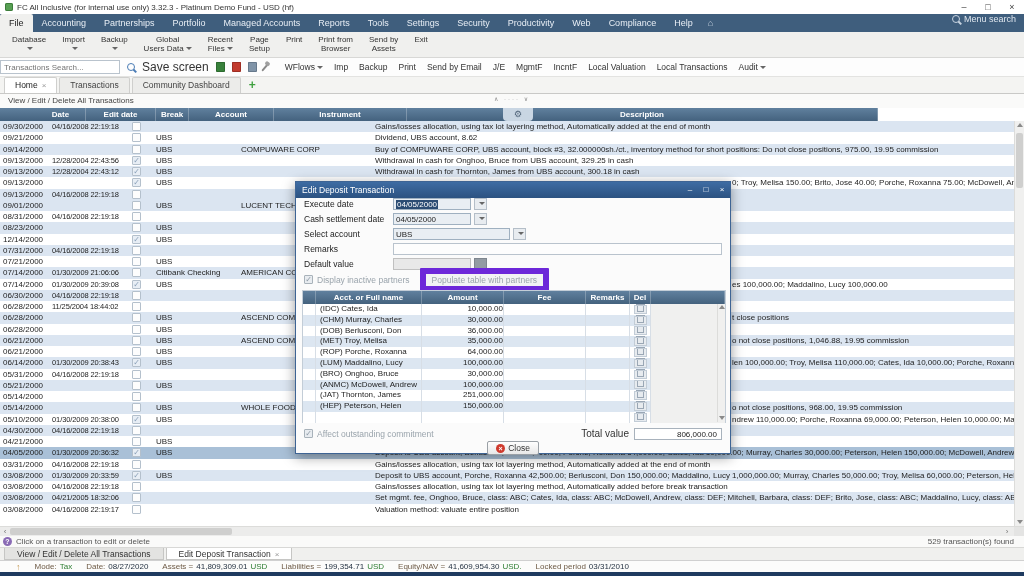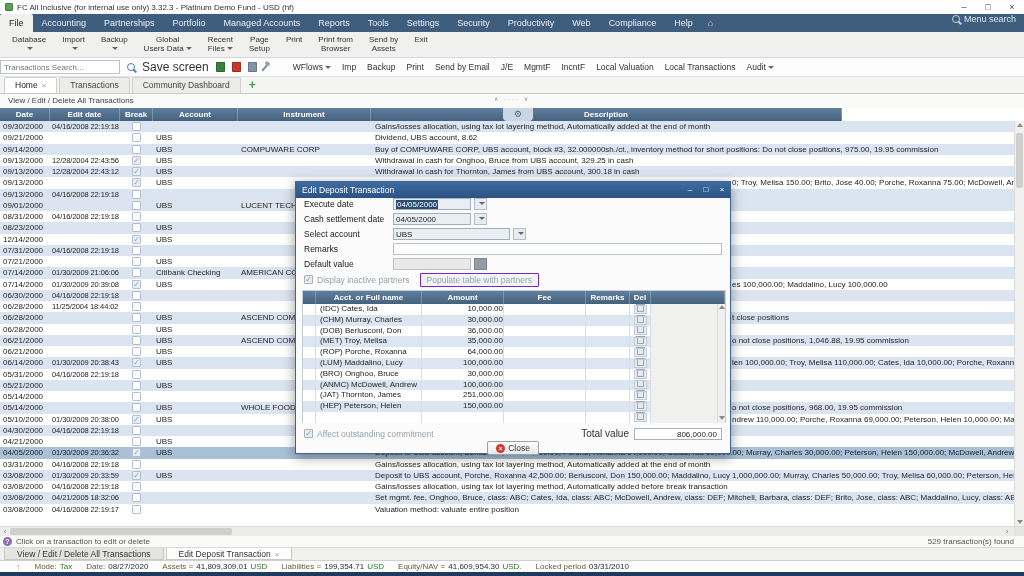--- a/index.html
+++ b/index.html
@@ -49,21 +49,21 @@
   .tclose{color:#999;margin-left:4px;font-size:8px;}
   .plus-btn{color:#3fa03f;font-weight:bold;font-size:12px;line-height:15px;padding:0 6px;}
 
   
   #breadcrumbbar{position:absolute;left:0;top:94px;width:1024px;height:14px;background:#fafaf9;}
   #breadcrumb{font-size:8px;color:#444;line-height:13px;padding-left:8px;}
   .mini-toggle{position:absolute;left:494px;top:1px;font-size:6px;color:#888;letter-spacing:2px;}
 
   
   #maintable{position:absolute;left:0;top:108px;width:1024px;height:418px;background:#fff;}
-  #thead{display:flex;height:13px;width:842px;background:linear-gradient(#60809e,#44627e);color:#fff;font-weight:bold;font-size:8px;}
+  #thead{display:flex;height:13px;width:842px;background:linear-gradient(#60809e,#44627e);color:#fff;font-weight:bold;font-size:8px;padding-left:36px;}
   .hcell{line-height:13px;text-align:center;border-right:1px solid rgba(255,255,255,.25);box-sizing:border-box;white-space:nowrap;overflow:hidden;}
   .c-date{width:50px;}.c-edit{width:70px;}.c-break{width:33px;}.c-acct{width:85px;}.c-inst{width:133px;}.c-desc{flex:1;}
   .gear-tab{position:absolute;left:503px;top:0;width:30px;height:13px;background:#c9d6e3;border-radius:0 0 4px 4px;
     color:#51657a;font-size:9px;line-height:13px;text-align:center;font-weight:normal;}
   #tbody{width:1014px;}
   .trow{display:flex;height:11.25px;line-height:11.25px;font-size:8px;background:#fff;}
   .trow.alt{background:#dbe5f1;}
   .trow.sel{background:#a9c0d7;}
   .cell{box-sizing:border-box;white-space:nowrap;overflow:hidden;}
   .cell.c-date,.cell.c-acct,.cell.c-inst{padding-left:3px;}
@@ -121,21 +121,21 @@
   .w-date{width:78px;}
   .w-acct{width:117px;}
   .w-rem{width:330px;background:#fdfdfd;border-color:#b9c3cd;}
   .w-def{width:78px;background:#e8e8e8;border-color:#c0c0c0;}
   .selval{background:#2b4c73;color:#fff;padding:0 1px;}
   .combo-btn{width:13px;height:12px;border:1px solid #b4bec8;background:#e8ecf0;margin-left:3px;display:flex;align-items:center;justify-content:center;box-sizing:border-box;}
   .dark-btn{width:13px;height:12px;border:1px solid #7e868e;background:#939ba3;margin-left:3px;box-sizing:border-box;}
   .dcb{width:9px;height:9px;border:1px solid #a8b2ba;background:#e8ecf0;border-radius:1px;box-sizing:border-box;margin-right:4px;}
   .dcb.checked::after{content:"\2713";display:block;color:#8b98a4;font-size:8px;line-height:7px;text-align:center;}
   .gray-label{color:#9aa4ac;font-size:8.5px;}
-  .populate-btn{margin-left:10px;border:1px solid #6d28d9;background:#f2f3f4;color:#9aa4ac;font-size:8.5px;padding:1px 6px;border-radius:1px;}
+  .populate-btn{margin-left:10px;border:6px solid #6d28d9;background:#f2f3f4;color:#9aa4ac;font-size:8.5px;padding:1px 6px;border-radius:1px;}
 
   
   #ptable{position:absolute;left:6px;top:108px;width:424px;height:133px;border:1px solid #c3cdd7;box-sizing:border-box;background:#fff;}
   #phead{display:flex;height:13px;background:linear-gradient(#60809e,#44627e);color:#fff;font-weight:bold;font-size:8px;}
   .phcell{line-height:13px;text-align:center;border-right:1px solid rgba(255,255,255,.25);box-sizing:border-box;overflow:hidden;white-space:nowrap;}
   .pc-cb{width:13px;}.pc-name{width:106px;}.pc-amt{width:82px;}.pc-fee{width:82px;}.pc-rem{width:44px;}.pc-del{width:21px;}
   .pgap{flex:1;}
   .prow{display:flex;height:10.8px;line-height:10.8px;font-size:8px;background:#fff;}
   .prow.alt{background:#dce6f1;}
   .pcell{box-sizing:border-box;white-space:nowrap;overflow:hidden;border-right:1px solid #d7dee6;}
@@ -239,21 +239,21 @@
   </div>
 
   <div id="toolbar">
     <input id="tx-search" placeholder="Transactions Search..." style="">
     <span class="mag-blue"></span>
     <span class="tlabel">Save screen</span>
     <span class="icon-sq excel"></span>
     <span class="icon-sq pdf"></span>
     <span class="icon-sq calc"></span>
     <span class="pin"></span>
-    <div id="toolbar-buttons" style="display:flex;gap:11px;margin-left:20px">
+    <div id="toolbar-buttons" style="display:flex;gap:11px;margin-left:12px">
         <span class="tbtn">WFlows<span class="caret"></span></span>
         <span class="tbtn">Imp</span>
         <span class="tbtn">Backup</span>
         <span class="tbtn">Print</span>
         <span class="tbtn">Send by Email</span>
         <span class="tbtn">J/E</span>
         <span class="tbtn">MgmtF</span>
         <span class="tbtn">IncntF</span>
         <span class="tbtn">Local Valuation</span>
         <span class="tbtn">Local Transactions</span>

